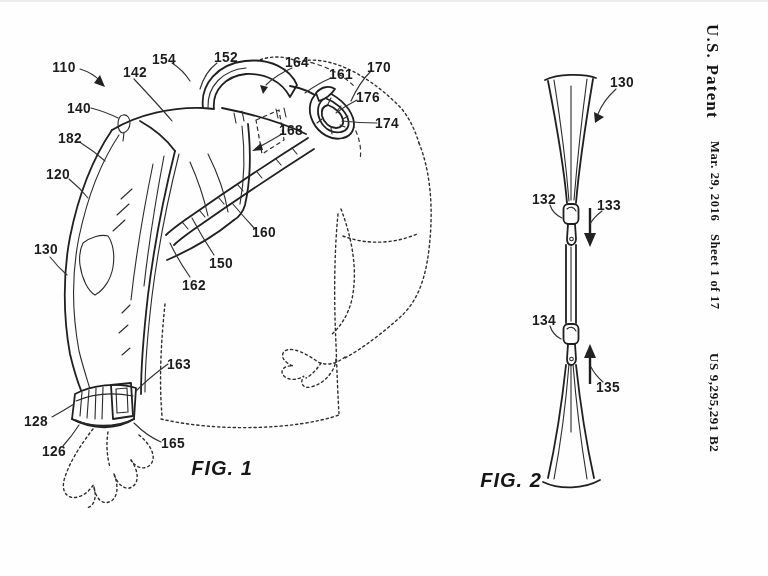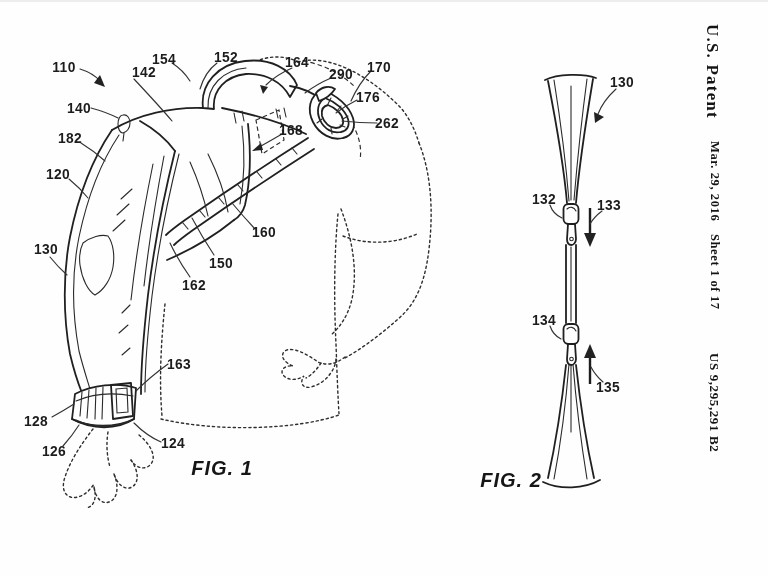--- a/index.html
+++ b/index.html
@@ -195,40 +195,40 @@
       <path class="ldr" d="M 616 87 Q 603 99 598 112"></path>
         <path class="ah" d="M 595 121 L 594 110 L 604 115 Z"></path>
       <path class="ldr" d="M 550 203 Q 553 212 562 216"></path>
       <path class="ldr" d="M 602 209 Q 594 215 590 222"></path>
       <path class="ldr" d="M 550 324 Q 553 333 561 337"></path>
       <path class="ldr" d="M 603 380 Q 595 373 591 365"></path>
     </g>
   </svg>
 
   <div class="ref" style="left:64px;top:65px">110</div>
-  <div class="ref" style="left:144px;top:70px">142</div>
+  <div class="ref" style="left:135px;top:70px">142</div>
   <div class="ref" style="left:164px;top:57px">154</div>
   <div class="ref" style="left:226px;top:55px">152</div>
   <div class="ref" style="left:297px;top:60px">164</div>
-  <div class="ref" style="left:341px;top:72px">290</div>
+  <div class="ref" style="left:341px;top:72px">161</div>
   <div class="ref" style="left:379px;top:65px">170</div>
   <div class="ref" style="left:368px;top:95px">176</div>
-  <div class="ref" style="left:387px;top:121px">262</div>
+  <div class="ref" style="left:387px;top:121px">174</div>
   <div class="ref" style="left:291px;top:128px">168</div>
   <div class="ref" style="left:79px;top:106px">140</div>
   <div class="ref" style="left:70px;top:136px">182</div>
   <div class="ref" style="left:58px;top:172px">120</div>
   <div class="ref" style="left:46px;top:247px">130</div>
   <div class="ref" style="left:264px;top:230px">160</div>
   <div class="ref" style="left:221px;top:261px">150</div>
   <div class="ref" style="left:194px;top:283px">162</div>
   <div class="ref" style="left:179px;top:362px">163</div>
   <div class="ref" style="left:36px;top:419px">128</div>
   <div class="ref" style="left:54px;top:449px">126</div>
-  <div class="ref" style="left:173px;top:441px">124</div>
+  <div class="ref" style="left:173px;top:441px">165</div>
 
   <div class="ref" style="left:622px;top:80px">130</div>
   <div class="ref" style="left:544px;top:197px">132</div>
   <div class="ref" style="left:609px;top:203px">133</div>
   <div class="ref" style="left:544px;top:318px">134</div>
   <div class="ref" style="left:608px;top:385px">135</div>
 
   <div class="figcap" style="left:222px;top:466px">FIG. 1</div>
   <div class="figcap" style="left:511px;top:478px">FIG. 2</div>
 

